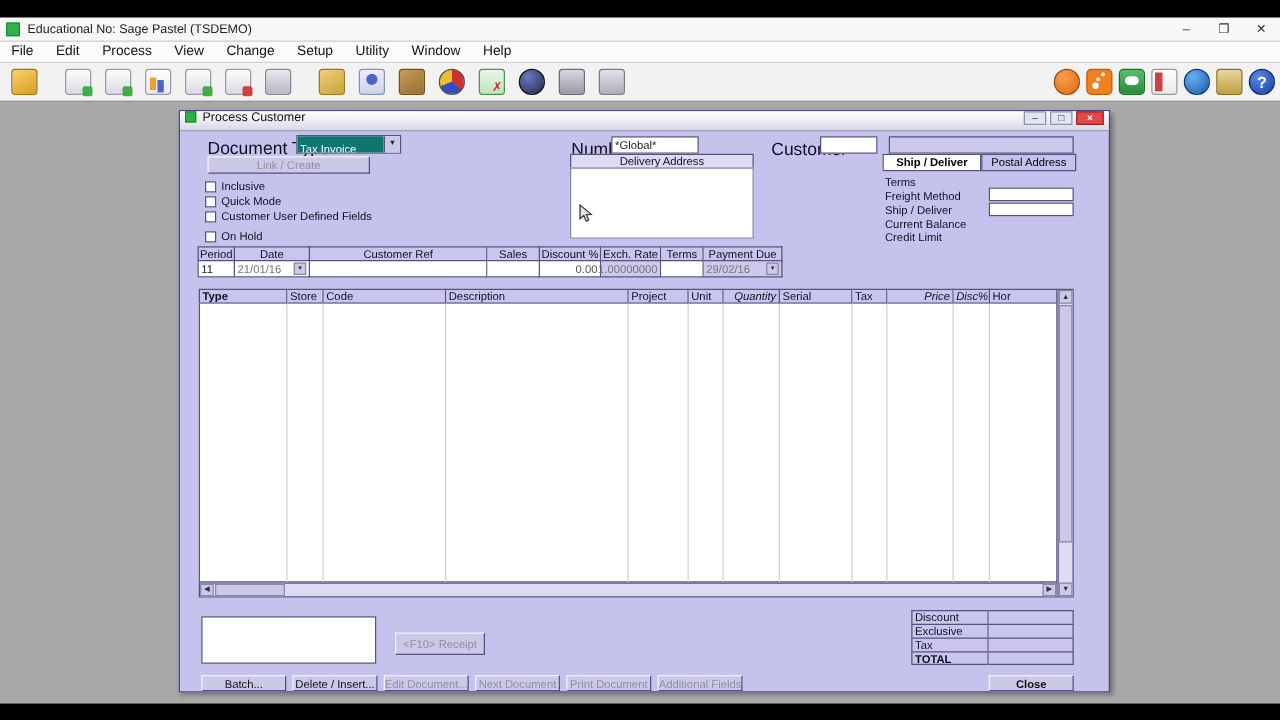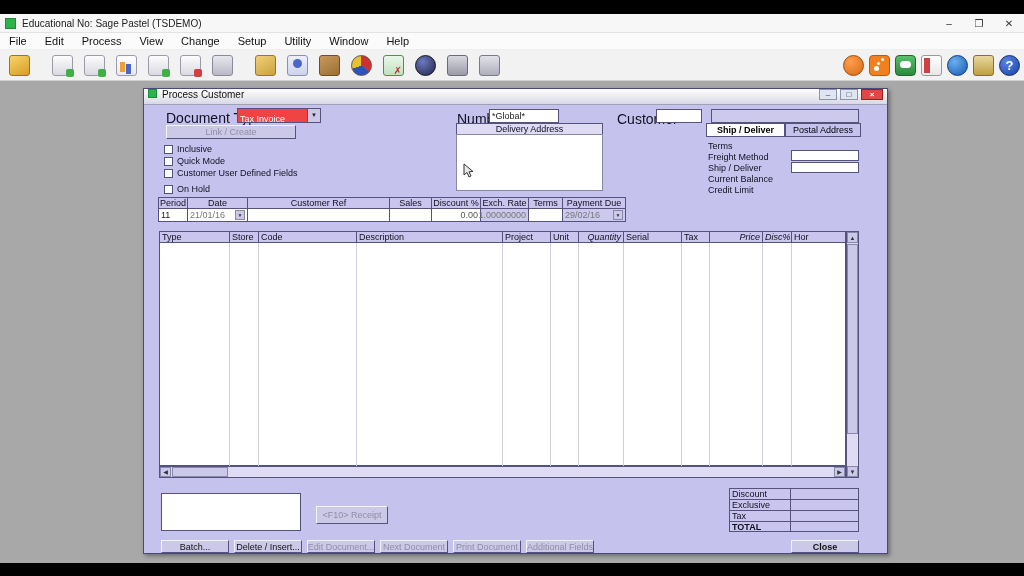--- a/index.html
+++ b/index.html
@@ -80,21 +80,21 @@
   .pcw-controls { margin-left:auto; display:flex; gap:3px; margin-right:4px; }
   .wbtn { width:18px; height:11px; background:#dfe6f2; border:1px solid #8b93ad; font-size:8px;
     line-height:9px; text-align:center; color:#333; }
   .wbtn.close { width:22px; background:#e04848; border-color:#9a2020; color:#fff; font-weight:bold; }
 
   .lbl { position:absolute; font-size:14px; color:#101020; white-space:nowrap; }
   .lbl9 { position:absolute; font-size:9px; color:#101020; white-space:nowrap; }
 
   .combo { position:absolute; left:93px; top:19px; width:84px; height:15px; background:#fff;
     border:1px solid #55537d; display:flex; }
-  .combo-val { flex:1; background:#ef4444; color:#fff; font-size:9px; padding:5px 2px; white-space:nowrap; overflow:hidden; }
+  .combo-val { flex:1; background:#0f766e; color:#fff; font-size:9px; padding:5px 2px; white-space:nowrap; overflow:hidden; }
   .combo-btn { width:13px; background:#ccc9e8; border-left:1px solid #55537d; font-size:6px;
     color:#222; text-align:center; line-height:13px; }
 
   .tfield { position:absolute; height:14px; background:#fff; border:1px solid #55537d;
     font-size:9px; padding:0 2px; color:#222; font-family:"Liberation Sans",sans-serif; }
   .tfield:disabled, .tfield.flat { background:#ccc9ec; color:#777; }
 
   .btn3d { position:absolute; background:#ccc9e8; border:1px solid #55537d;
     border-top-color:#f3f2fc; border-left-color:#f3f2fc; font-size:9px; color:#111;
     text-align:center; display:flex; align-items:center; justify-content:center;
@@ -318,21 +318,21 @@
         <span>1.00000000</span>
       </div>
       <div class="pcell" style="left:385px; width:34px;">
         <span></span>
       </div>
       <div class="pcell gray" style="left:419px; width:63px;">
         <span>29/02/16</span>
         <span class="mini-drop">▼</span>
       </div>
 
-      <div class="ghead first" style="left:15px; width:71px;">Type</div>
+      <div class="ghead first" style="left:15px; width:71px;font-weight:bold;">Type</div>
       <div class="ghead" style="left:86px; width:29px;">Store</div>
       <div class="ghead" style="left:115px; width:98px;">Code</div>
       <div class="ghead" style="left:213px; width:146px;">Description</div>
       <div class="ghead" style="left:359px; width:48px;">Project</div>
       <div class="ghead" style="left:407px; width:28px;">Unit</div>
       <div class="ghead r" style="left:435px; width:45px;">Quantity</div>
       <div class="ghead" style="left:480px; width:58px;">Serial Numbers</div>
       <div class="ghead" style="left:538px; width:28px;">Tax</div>
       <div class="ghead r" style="left:566px; width:53px;">Price</div>
       <div class="ghead r" style="left:619px; width:29px;">Disc%</div>

